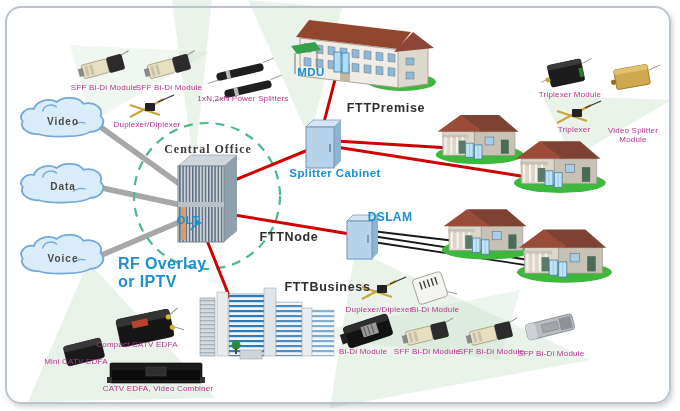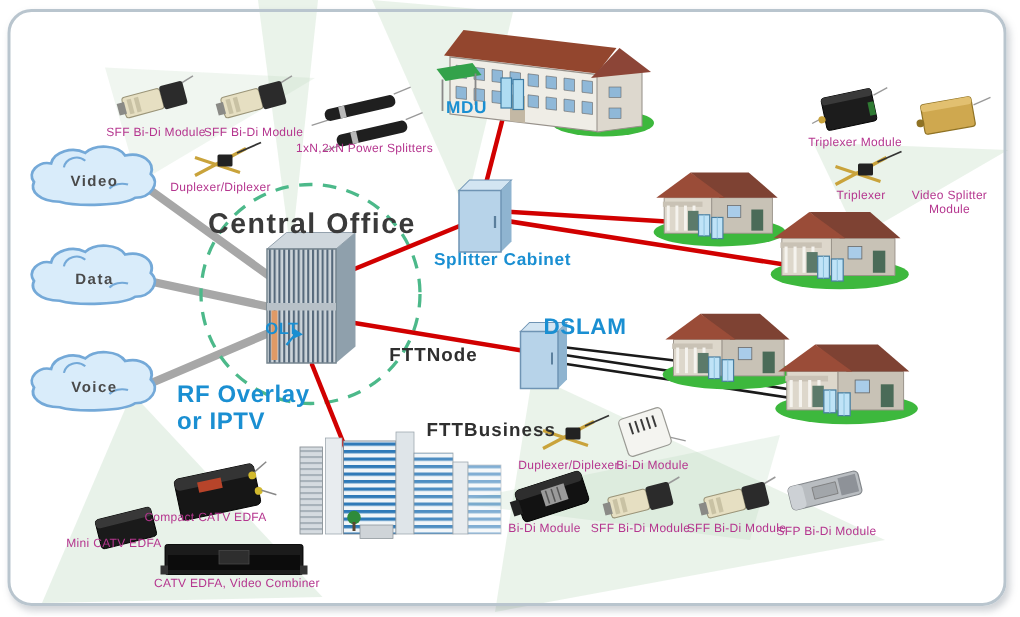--- a/index.html
+++ b/index.html
@@ -297,32 +297,33 @@
 
 <div class="lbl cl" style="left:63px;top:122px;">Video</div>
 <div class="lbl cl" style="left:63px;top:187px;">Data</div>
 <div class="lbl cl" style="left:63px;top:259px;">Voice</div>
 
 <div class="lbl mag" style="left:104px;top:88px;">SFF Bi-Di Module</div>
 <div class="lbl mag" style="left:169px;top:88px;">SFF Bi-Di Module</div>
 <div class="lbl mag" style="left:243px;top:99px;">1xN,2xN Power Splitters</div>
 <div class="lbl mag" style="left:147px;top:125px;">Duplexer/Diplexer</div>
 
-<div class="lbl" style="left:208px;top:150px;color:#3a3a3a;font-weight:bold;font-size:19px;letter-spacing:1px;">Central Office</div>
+<div class="lbl" style="left:208px;top:150px;color:#3a3a3a;font-weight:bold;font-size:12px;letter-spacing:1px;font-family:Liberation Serif, serif;">Central Office</div>
 <div class="lbl blue" style="left:188px;top:220px;">OLT</div>
 
 <div class="lbl blue leftal" style="left:118px;top:255px;font-size:16px;">
   <span style="display:block;">RF Overlay</span>
   <span style="display:block;">or IPTV</span>
 </div>
 
 <div class="lbl blue" style="left:311px;top:73px;font-size:11.5px;">MDU</div>
+<div class="lbl blk" style="left:386px;top:108px;">FTTPremise</div>
 <div class="lbl blue" style="left:335px;top:174px;font-size:11.5px;">Splitter Cabinet</div>
 <div class="lbl blk" style="left:289px;top:237px;">FTTNode</div>
-<div class="lbl blue" style="left:390px;top:218px;font-size:15px;">DSLAM</div>
+<div class="lbl blue" style="left:390px;top:218px;font-size:12px;">DSLAM</div>
 <div class="lbl blk" style="left:314px;top:287px;padding-left:27px;">FTTBusiness</div>
 
 <div class="lbl mag" style="left:570px;top:95px;">Triplexer Module</div>
 <div class="lbl mag wrap" style="left:633px;top:99px;">Video Splitter Module</div>
 <div class="lbl mag" style="left:574px;top:130px;">Triplexer</div>
 
 <div class="lbl mag" style="left:137px;top:345px;">Compact CATV EDFA</div>
 <div class="lbl mag" style="left:76px;top:362px;">Mini CATV EDFA</div>
 <div class="lbl mag" style="left:158px;top:389px;">CATV EDFA, Video Combiner</div>
 

